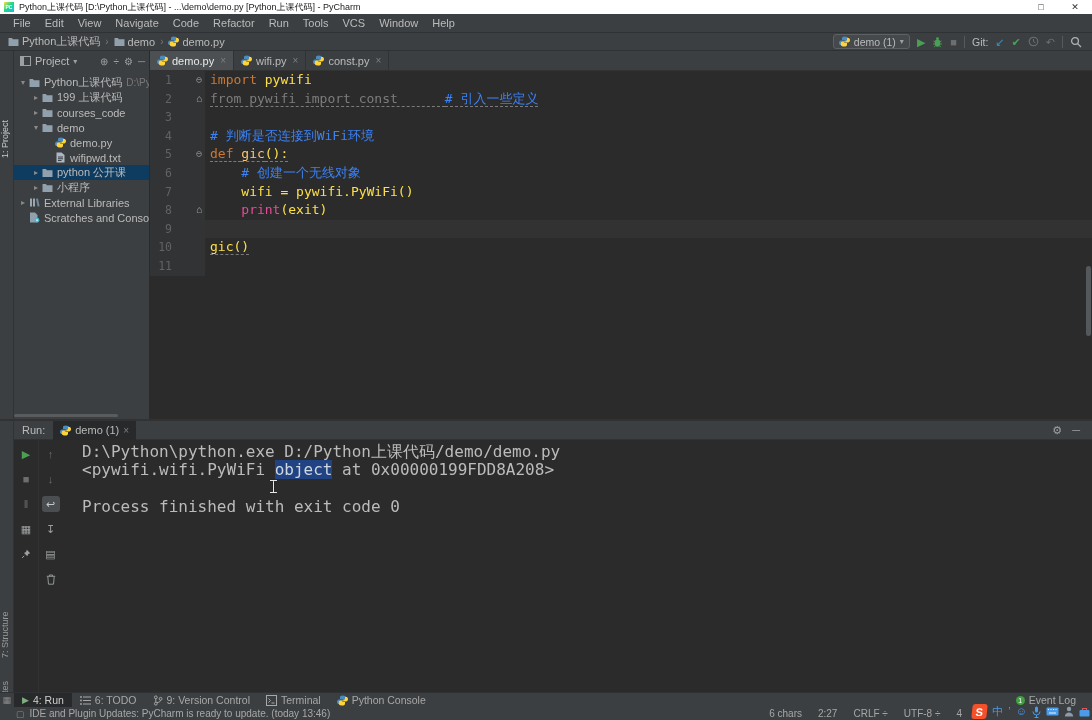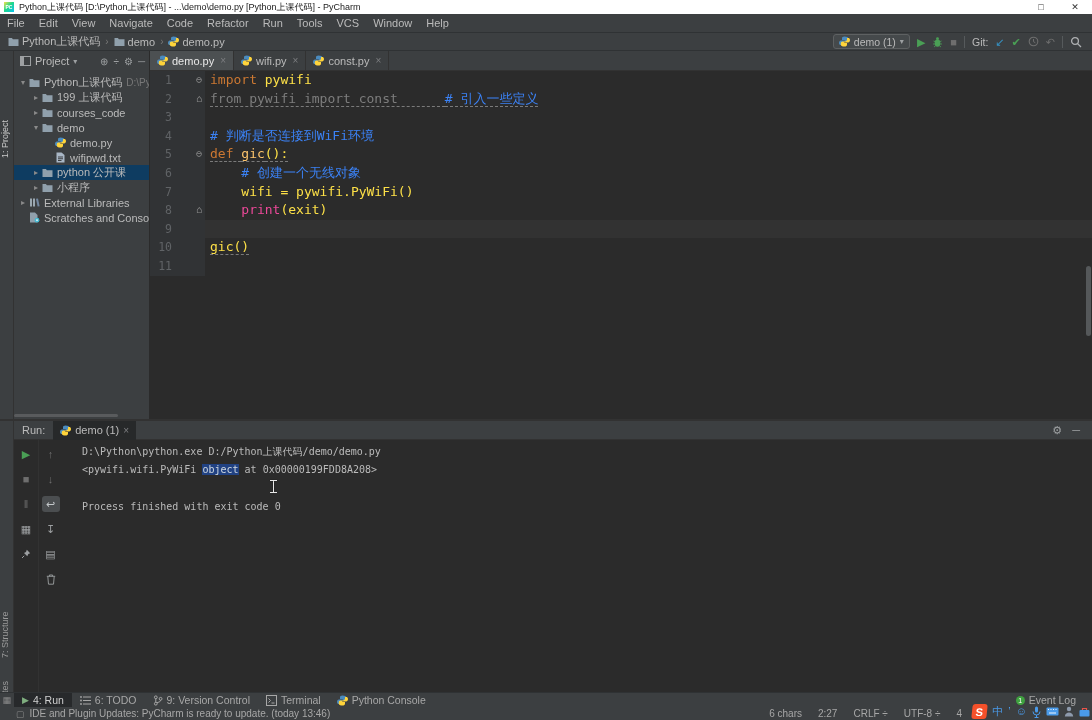--- a/index.html
+++ b/index.html
@@ -7,21 +7,21 @@
   body { position:relative; background:#3c3f41; font-family:"Liberation Sans",sans-serif; color:#bbbbbb; }
   .mono { font-family:"DejaVu Sans Mono","Liberation Mono",monospace; }
 
   
   #titlebar { position:absolute; top:0; left:0; right:0; height:14px; background:#ffffff; display:flex; align-items:center; font-size:9px; color:#222; }
   #app-logo { width:10px; height:10px; margin:0 5px 0 4px; background:linear-gradient(135deg,#f5e34c 0%,#21d789 45%,#07c3f2 100%); color:#fff; font-size:5px; font-weight:bold; display:flex; align-items:center; justify-content:center; }
   #win-controls { margin-left:auto; display:flex; height:14px; }
   #win-controls span { width:34px; text-align:center; font-size:9px; line-height:14px; color:#333; cursor:default; }
 
   
-  #menubar { position:absolute; top:14px; left:0; right:0; height:19px; background:#3c3f41; border-bottom:1px solid #2f3234; display:flex; align-items:center; font-size:11px; color:#bbbbbb; }
+  #menubar { position:absolute; top:14px; left:0; right:0; height:19px; background:#3c3f41; border-bottom:1px solid #2f3234; display:flex; align-items:center; padding-left:6px; font-size:11px; color:#bbbbbb; }
   .menu-item { padding:0 7px; }
 
   
   #navbar { position:absolute; top:33px; left:0; right:0; height:18px; background:#3c3f41; border-bottom:1px solid #2f3234; display:flex; align-items:center; font-size:11px; }
   #breadcrumbs { display:flex; align-items:center; padding-left:8px; gap:3px; }
   .crumb { display:flex; align-items:center; gap:3px; color:#bbbbbb; }
   .crumb-sep { color:#777; font-size:10px; padding:0 2px; }
   #nav-right { margin-left:auto; display:flex; align-items:center; gap:7px; padding-right:10px; }
   #run-config { display:flex; align-items:center; gap:4px; background:#45494b; border:1px solid #5e6162; border-radius:3px; height:15px; padding:0 5px; font-size:10.5px; color:#bbb; }
   .tb-ico { font-size:11px; line-height:14px; }
@@ -75,21 +75,21 @@
   #run-header { height:19px; background:#3c3f41; border-bottom:1px solid #323232; display:flex; align-items:center; font-size:11px; color:#bbb; }
   #run-label { padding:0 8px 0 8px; }
   #run-tab { display:flex; align-items:center; gap:4px; background:#27292a; height:19px; padding:0 7px; }
   #run-header-right { margin-left:auto; display:flex; gap:10px; padding-right:12px; color:#9da0a2; font-size:11px; }
   #run-body { position:absolute; top:19px; bottom:0; left:0; right:0; }
   #run-toolbar { position:absolute; left:0; top:0; bottom:0; width:48px; display:flex; }
   .rt-col { width:24px; display:flex; flex-direction:column; align-items:center; padding-top:6px; gap:9px; }
   .rt-col2 { border-left:1px solid #323232; }
   .rt-btn { width:18px; height:16px; display:flex; align-items:center; justify-content:center; font-size:11px; }
   .rt-btn.active { background:#4b4e50; border-radius:3px; }
-  #console { position:absolute; left:48px; top:0; right:0; bottom:0; font-size:10px; line-height:18.2px; color:#bbbbbb; padding:3px 0 0 20px; white-space:pre; font-family:"DejaVu Sans Mono","Liberation Mono",monospace; }
+  #console { position:absolute; left:48px; top:0; right:0; bottom:0; font-size:16px; line-height:18.2px; color:#bbbbbb; padding:3px 0 0 20px; white-space:pre; font-family:"DejaVu Sans Mono","Liberation Mono",monospace; }
   .sel { background:#214283; color:#cfd8e0; }
   #ibeam { position:absolute; left:255px; top:40px; width:9px; height:13px; pointer-events:none; }
   #ibeam:before { content:""; position:absolute; left:4px; top:1px; width:1px; height:11px; background:#e8e8e8; box-shadow:0 0 1px #000; }
   #ibeam:after { content:""; position:absolute; left:1px; top:0; width:7px; height:1px; background:#e8e8e8; box-shadow:0 12px 0 #e8e8e8,0 0 1px #000; }
 
   
   #bottombar { position:absolute; left:0; right:0; top:692px; height:15px; background:#3c3f41; border-top:1px solid #2f3234; display:flex; align-items:center; font-size:10.5px; color:#a7a7a7; }
   #tw-switcher { width:14px; text-align:center; font-size:9px; color:#8a8a8a; }
   .bb-btn { display:flex; align-items:center; gap:4px; padding:0 8px; height:15px; }
   .bb-btn.active { background:#27292b; color:#d0d0d0; }

